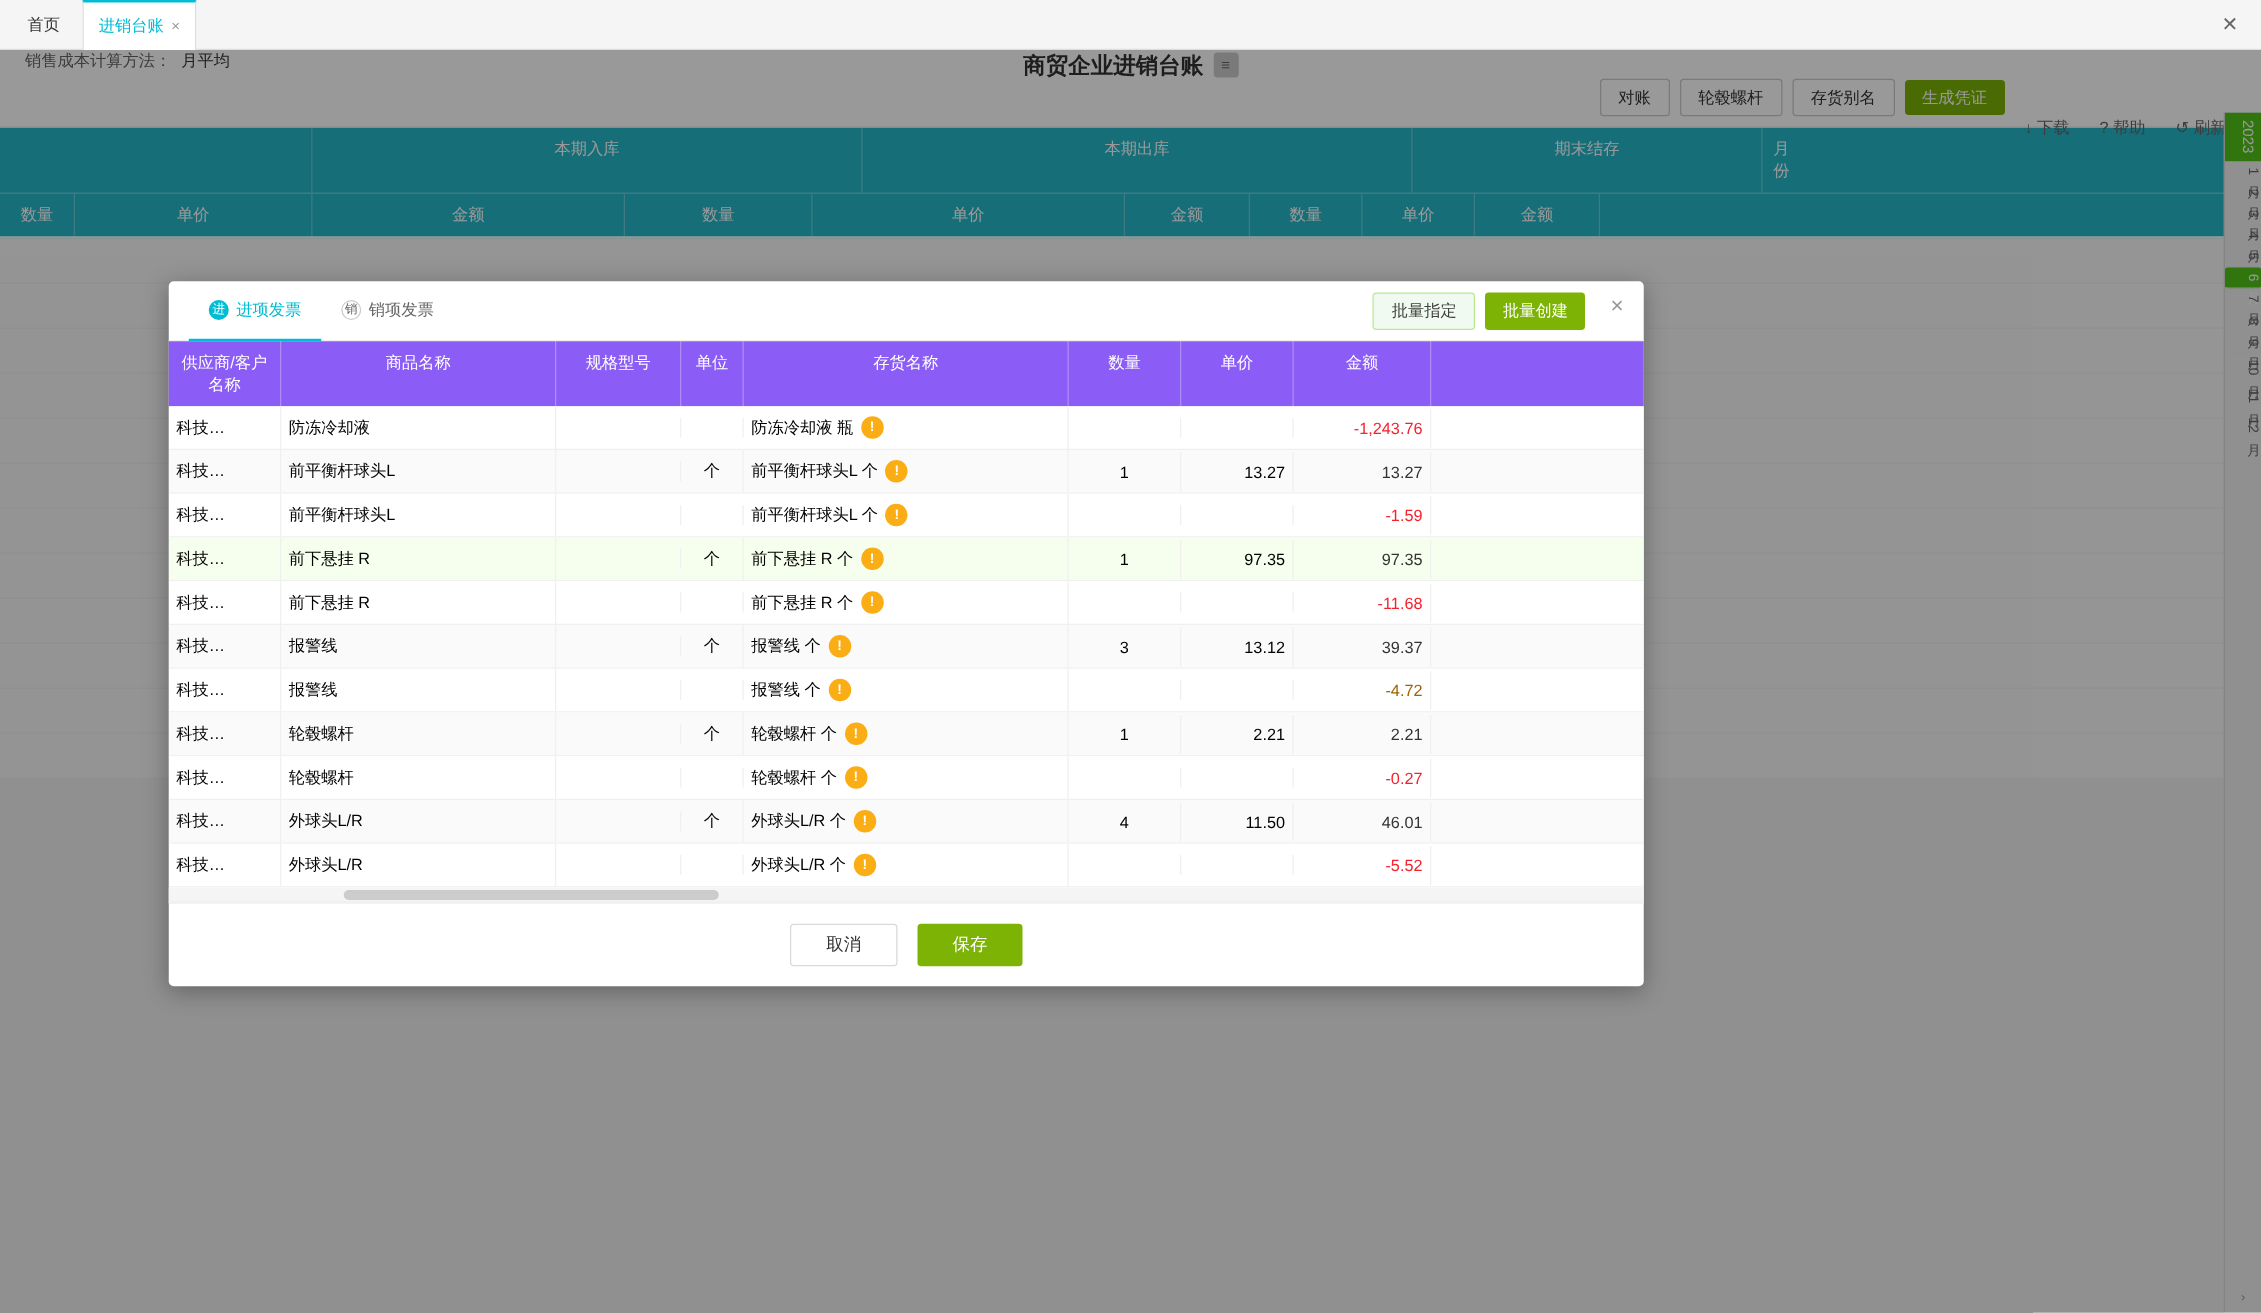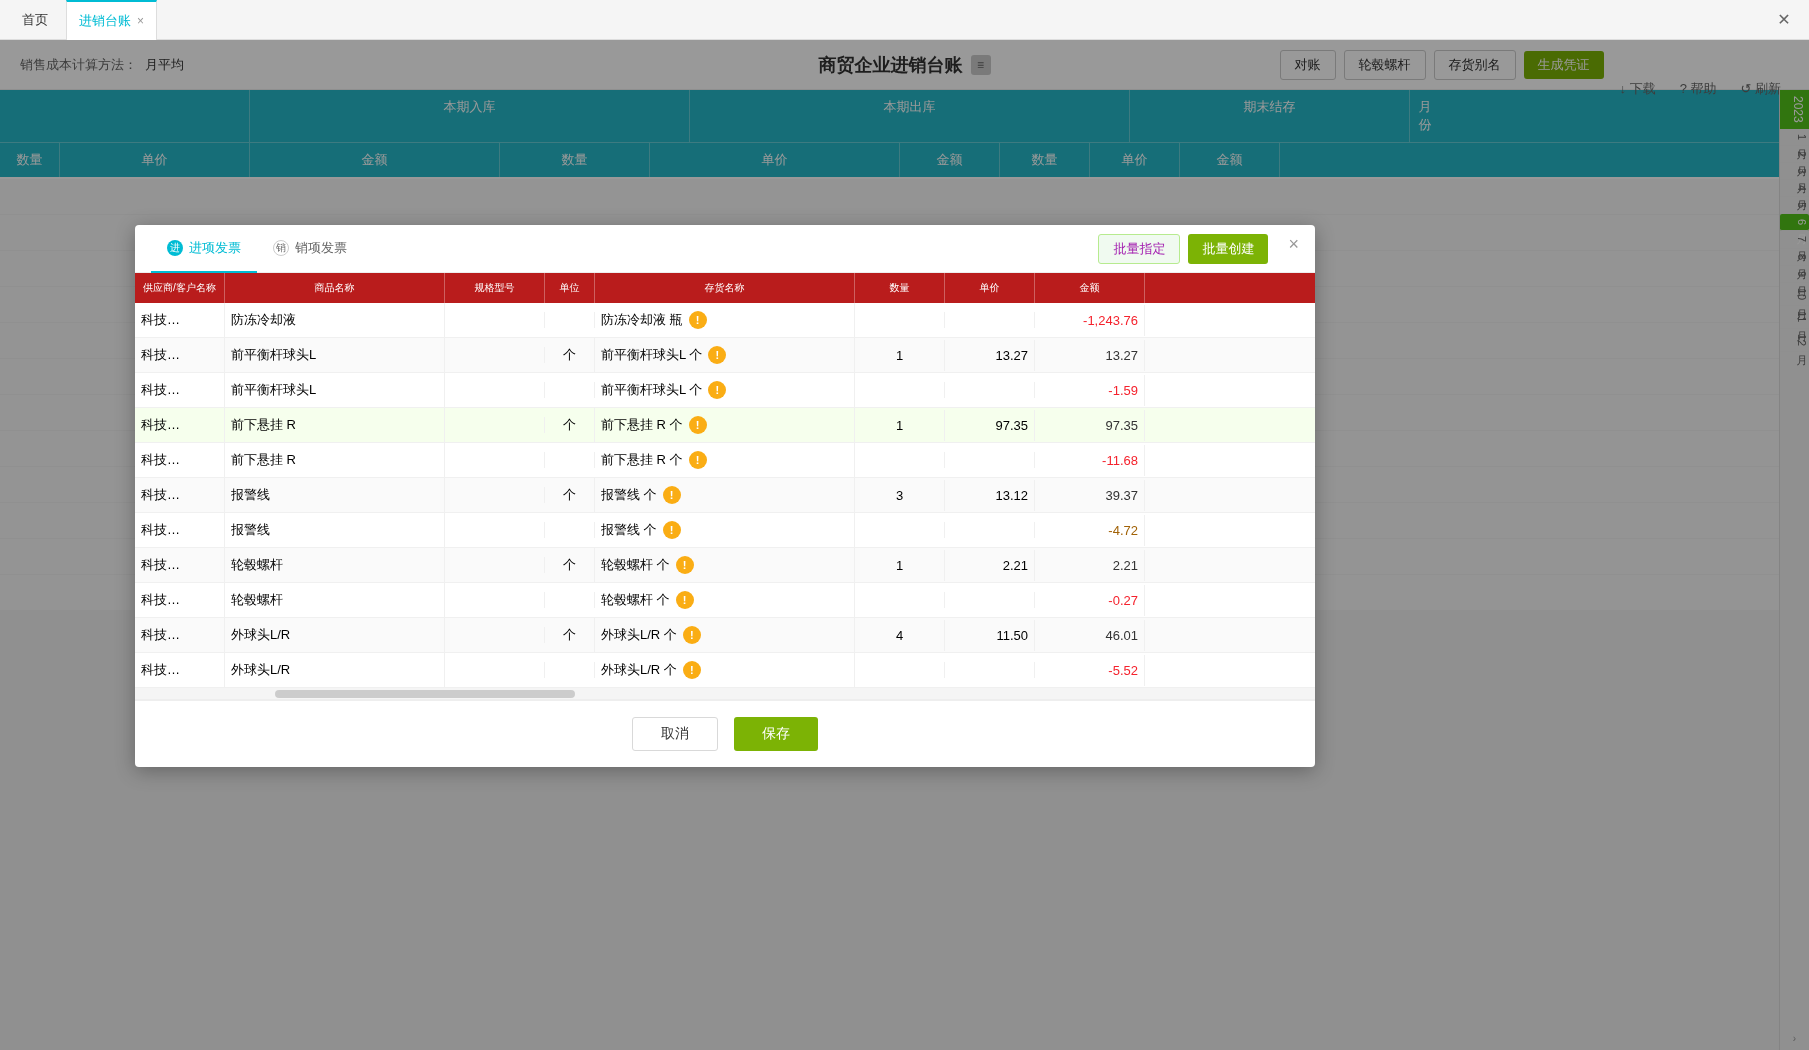--- a/index.html
+++ b/index.html
@@ -9,21 +9,21 @@
     .top-bar { display: flex; align-items: center; background: #f5f5f5; border-bottom: 1px solid #ddd; height: 40px; padding: 0 10px; gap: 6px; }
     .tab-home { padding: 0 12px; height: 40px; line-height: 40px; cursor: pointer; color: #333; font-size: 13px; }
     .tab-active { background: #fff; border-top: 2px solid #00bcd4; border-left: 1px solid #ddd; border-right: 1px solid #ddd; color: #00bcd4; height: 40px; line-height: 38px; padding: 0 12px; display: flex; align-items: center; gap: 6px; cursor: pointer; text-align: center; }
     .tab-close { color: #999; cursor: pointer; font-size: 12px; }
     .top-close-btn { margin-left: auto; width: 30px; height: 30px; display: flex; align-items: center; justify-content: center; cursor: pointer; font-size: 16px; color: #666; }
 
     
     .main-area { background: #f0f0f0; height: calc(1050px - 40px); position: relative; }
 
     
-    .page-header { background: #fff; padding: 0 20px; height: 50px; display: flex; align-items: center; border-bottom: 1px solid #eee; }
+    .page-header { background: #fff; padding: 0 20px; height: 62px; display: flex; align-items: flex-start; border-bottom: 1px solid #eee; }
     .page-cost-label { color: #666; font-size: 13px; }
     .page-cost-value { color: #333; font-size: 13px; margin-left: 8px; }
     .page-title-center { position: absolute; left: 50%; transform: translateX(-50%); display: flex; align-items: center; gap: 8px; font-size: 18px; font-weight: bold; color: #333; }
     .page-title-icon { width: 20px; height: 20px; background: #ccc; border-radius: 3px; display: inline-flex; align-items: center; justify-content: center; font-size: 12px; color: #666; }
     .toolbar-buttons { margin-left: auto; display: flex; gap: 8px; align-items: center; }
     .btn-outline { border: 1px solid #ccc; background: #fff; color: #333; padding: 5px 14px; border-radius: 3px; cursor: pointer; font-size: 13px; }
     .btn-green-dark { background: #7cb305; color: #fff; border: none; padding: 5px 14px; border-radius: 3px; cursor: pointer; font-size: 13px; }
     .btn-icon { display: flex; align-items: center; gap: 4px; color: #666; cursor: pointer; font-size: 13px; padding: 5px 8px; margin-top: 48px; }
 
     
@@ -31,24 +31,24 @@
 
     
     .modal { position: absolute; top: 185px; left: 135px; width: 1180px; background: #fff; border-radius: 4px; box-shadow: 0 4px 20px rgba(0,0,0,0.3); z-index: 200; display: flex; flex-direction: column; }
     .modal-header { display: flex; align-items: center; padding: 0 16px; border-bottom: 1px solid #eee; height: 48px; gap: 0; }
     .modal-tab { padding: 0 16px; height: 48px; line-height: 48px; cursor: pointer; color: #666; font-size: 13px; display: flex; align-items: center; gap: 6px; border-bottom: 2px solid transparent; }
     .modal-tab.active { color: #00bcd4; border-bottom: 2px solid #00bcd4; }
     .modal-tab-icon { width: 16px; height: 16px; border-radius: 50%; display: inline-flex; align-items: center; justify-content: center; font-size: 10px; }
     .modal-tab-icon.in { background: #00bcd4; color: #fff; }
     .modal-tab-icon.out { background: #fff; border: 1px solid #ccc; color: #666; }
     .modal-header-buttons { margin-left: auto; display: flex; gap: 8px; }
-    .btn-batch-assign { background: #f0faf0; color: #a21caf; border: 1px solid #b7eb8f; padding: 5px 14px; border-radius: 3px; cursor: pointer; font-size: 13px; }
+    .btn-batch-assign { background: #f0faf0; color: #404040; border: 1px solid #b7eb8f; padding: 5px 14px; border-radius: 3px; cursor: pointer; font-size: 13px; }
     .btn-batch-create { background: #7cb305; color: #fff; border: none; padding: 5px 14px; border-radius: 3px; cursor: pointer; font-size: 13px; }
     .modal-close { margin-left: 12px; font-size: 18px; color: #999; cursor: pointer; }
-    .modal-col-header { display: grid; grid-template-columns: 90px 220px 100px 50px 260px 90px 90px 110px; background: #b91c1c; color: #fff; text-align: center; font-size: 10px; }
+    .modal-col-header { display: grid; grid-template-columns: 90px 220px 100px 50px 260px 90px 90px 110px; background: #8b5cf6; color: #fff; text-align: center; font-size: 13px; }
     .modal-col-header > div { padding: 8px 6px; border-right: 1px solid rgba(255,255,255,0.3); }
     .modal-table-body { overflow-y: auto; max-height: 400px; }
     .modal-row { display: grid; grid-template-columns: 90px 220px 100px 50px 260px 90px 90px 110px; border-bottom: 1px solid #f0f0f0; font-size: 13px; align-items: center; }
     .modal-row:nth-child(odd) { background: #fff; }
     .modal-row:nth-child(even) { background: #fafafa; }
     .modal-row.highlight { background: #f6ffed; }
     .modal-row > div { padding: 8px 6px; border-right: 1px solid #f0f0f0; overflow: hidden; text-overflow: ellipsis; white-space: nowrap; }
     .cell-right { text-align: right; }
     .cell-center { text-align: center; }
     .warning-icon { display: inline-block; width: 18px; height: 18px; border-radius: 50%; background: #faad14; color: #fff; font-size: 11px; font-weight: bold; line-height: 18px; text-align: center; }

